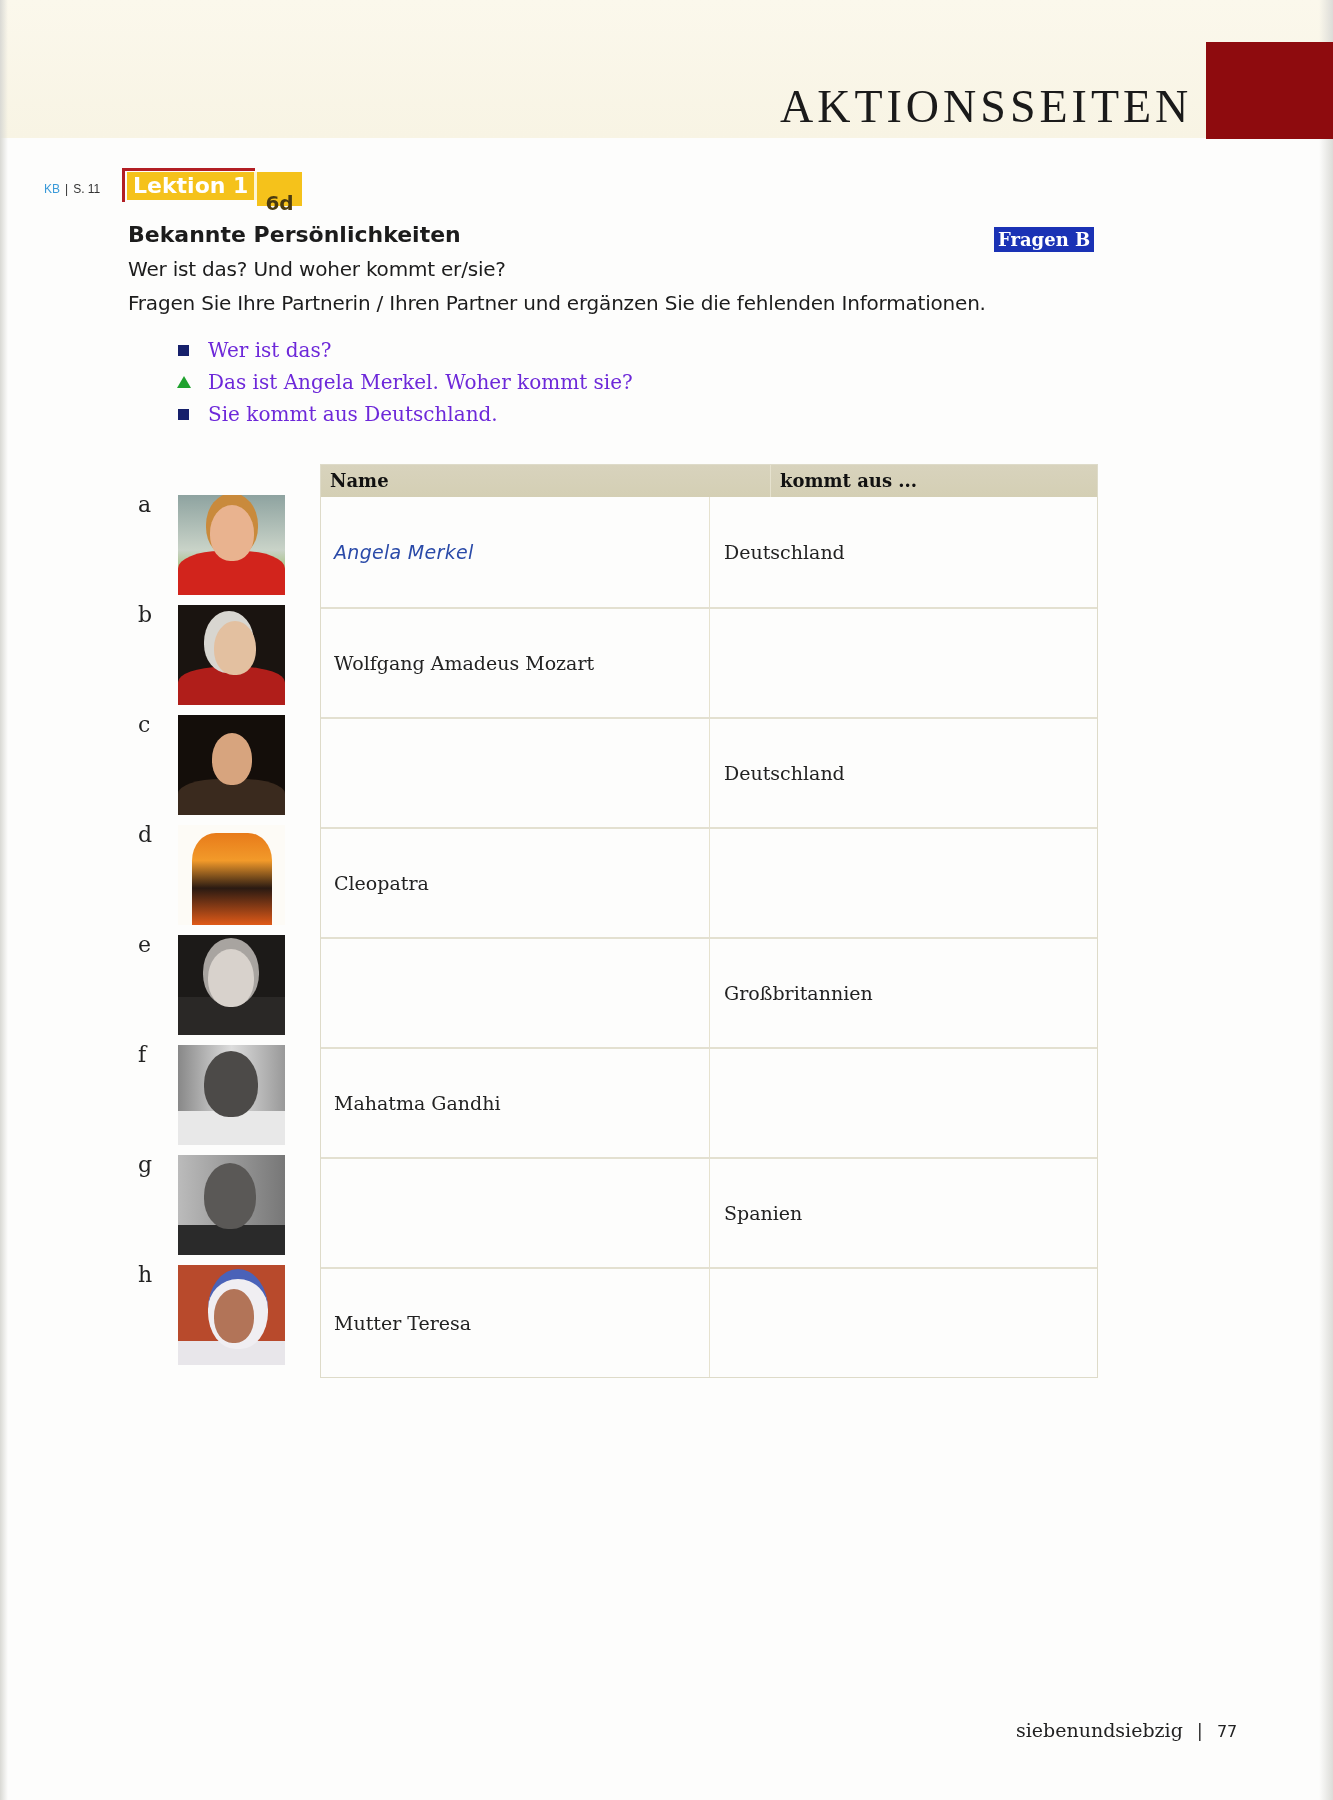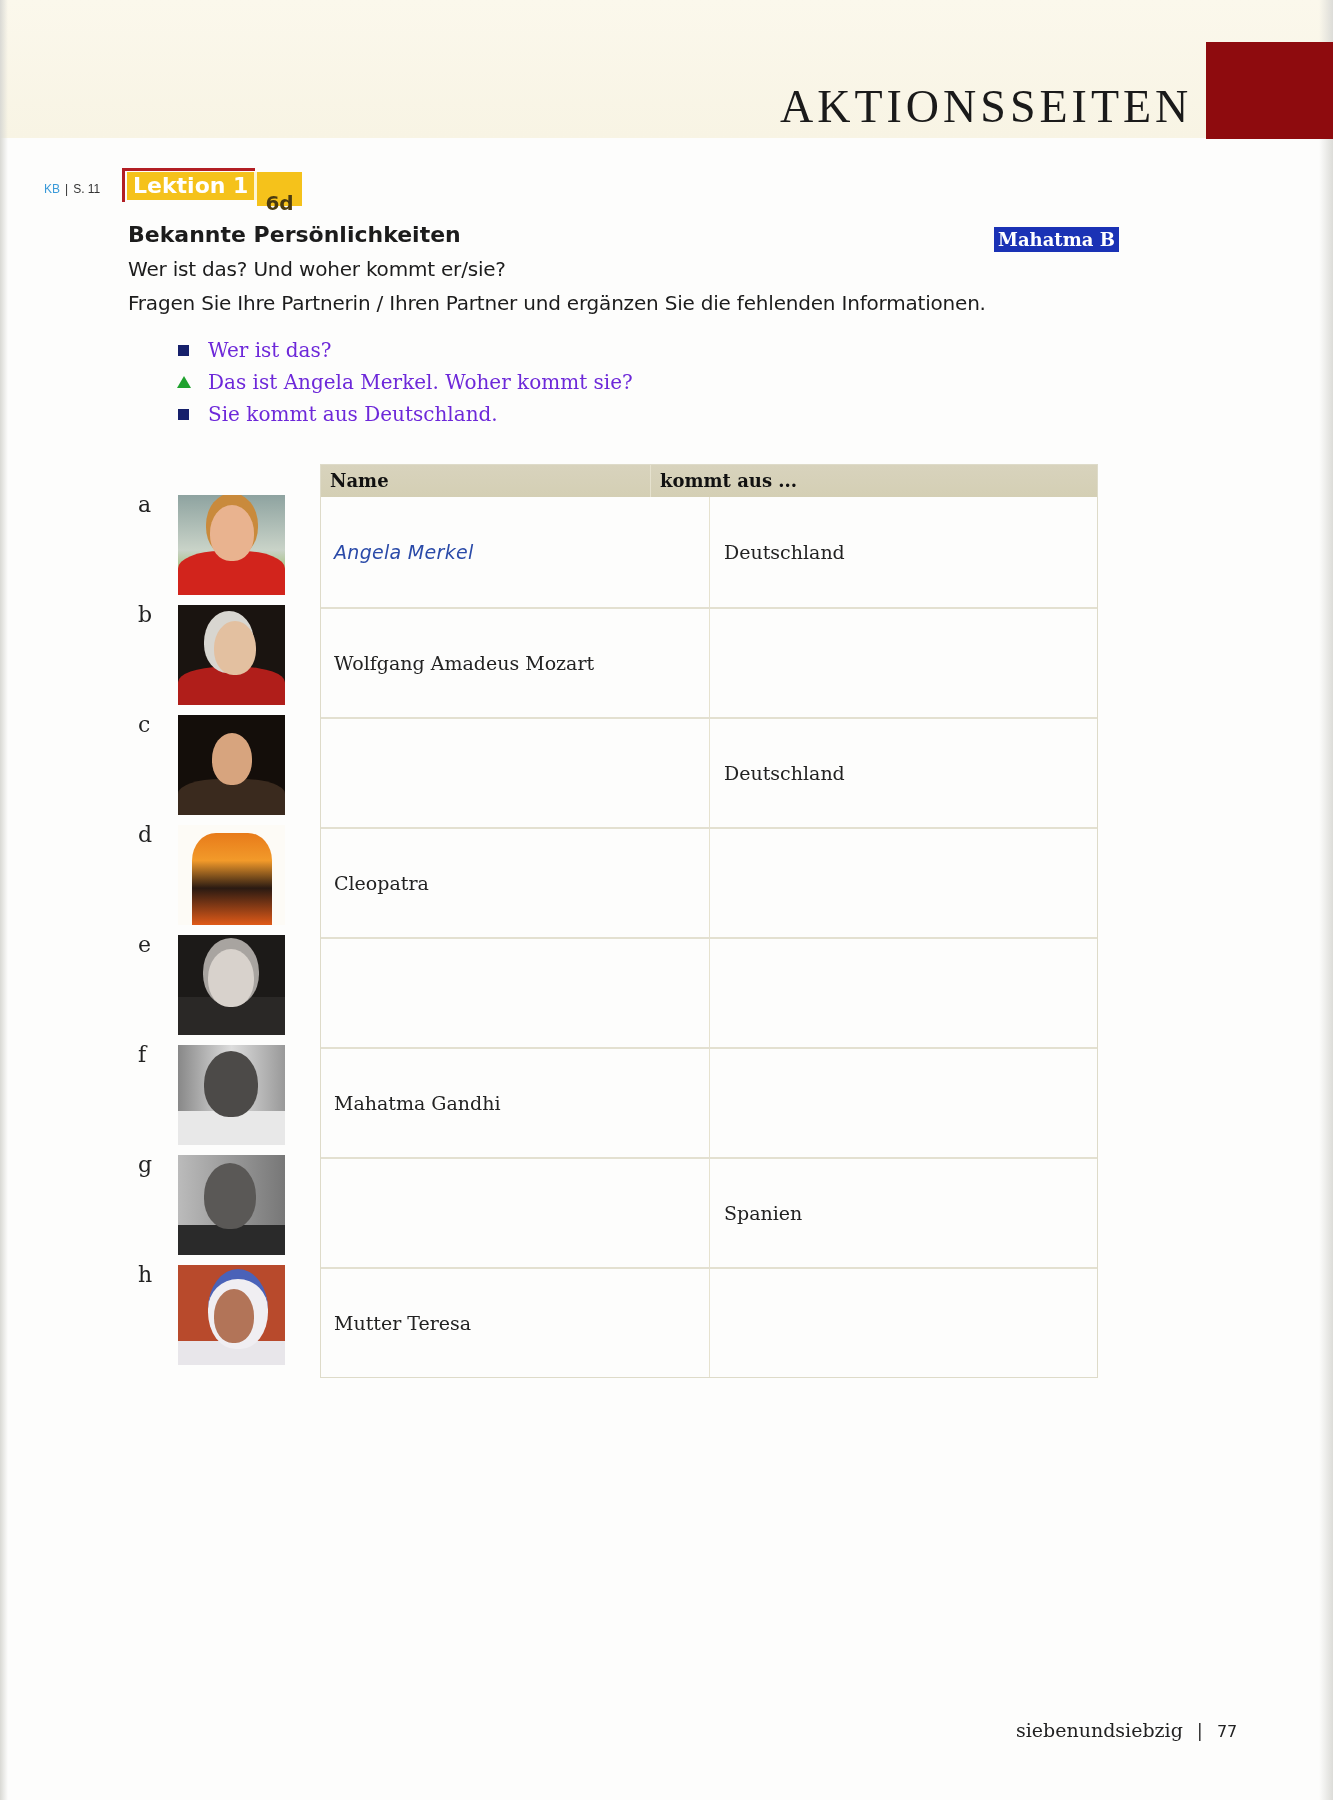--- a/index.html
+++ b/index.html
@@ -97,21 +97,21 @@
       border: 1px solid #dedbc9;
     }
     .thead {
       display: flex; height: 32px;
       background: linear-gradient(180deg, #d8d3bd 0%, #d4cfb4 100%);
     }
     .thead .th {
       font-family: "DejaVu Serif", serif; font-weight: bold; font-size: 18px; color: #111;
       padding: 5px 8px 0 9px;
     }
-    .thead .th.c1 { width: 330px; border-right: 1px solid #e6e2cf; }
+    .thead .th.c1 { width: 450px; border-right: 1px solid #e6e2cf; }
     .thead .th.c2 { flex: 1; }
     .trow { display: flex; height: 110px; border-top: 2px solid #e3e0d0; }
     .trow:first-of-type { border-top: none; }
     .td {
       display: flex; align-items: center; padding-left: 13px;
       font-family: "DejaVu Serif", serif; font-size: 19px; color: #222;
     }
     .td.c1 { width: 389px; border-right: 1px solid #e6e2cf; }
     .td.c2 { flex: 1; padding-left: 14px; }
     .td.handwritten {
@@ -159,21 +159,21 @@
 
 <div class="lesson-badge">
   <div class="redline-top"></div>
   <div class="redline-left"></div>
   <div class="lek">Lektion 1</div>
   <div class="sep"></div>
   <div class="num">6d</div>
 </div>
 
 <div class="task-title">Bekannte Persönlichkeiten</div>
-<div class="partner-badge">Mahatma B</div>
+<div class="partner-badge">Fragen B</div>
 <div class="instr l1">Wer ist das? Und woher kommt er/sie?</div>
 <div class="instr l2">Fragen Sie Ihre Partnerin / Ihren Partner und ergänzen Sie die fehlenden Informationen.</div>
 
 <div class="dialogue">
   <div class="dlg-line">
     <span class="marker">
         <span class="sq"></span>
       </span>
     <span class="txt">Wer ist das?</span>
   </div>
@@ -250,20 +250,21 @@
     <div class="trow">
       <div class="td c1"></div>
       <div class="td c2">Deutschland</div>
     </div>
     <div class="trow">
       <div class="td c1">Cleopatra</div>
       <div class="td c2"></div>
     </div>
     <div class="trow">
       <div class="td c1"></div>
+      <div class="td c2">Großbritannien</div>
     </div>
     <div class="trow">
       <div class="td c1">Mahatma Gandhi</div>
       <div class="td c2"></div>
     </div>
     <div class="trow">
       <div class="td c1"></div>
       <div class="td c2">Spanien</div>
     </div>
     <div class="trow">

